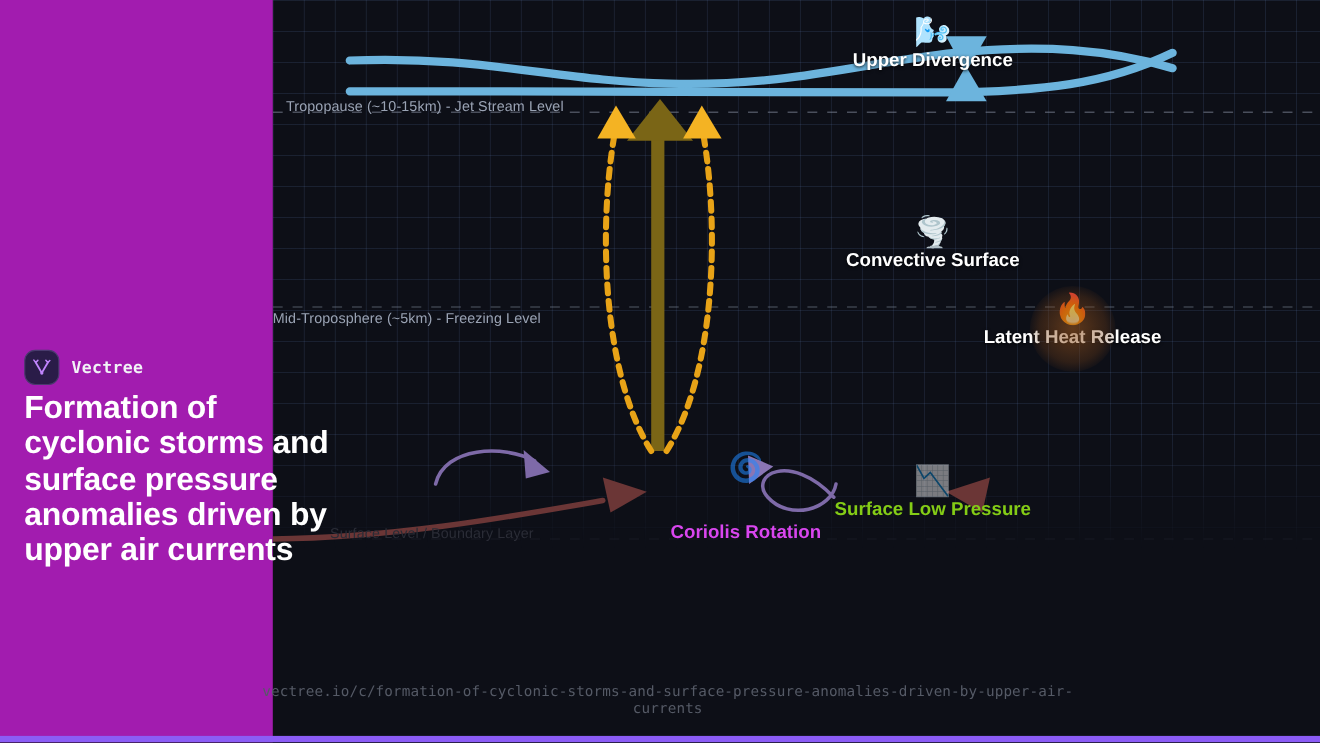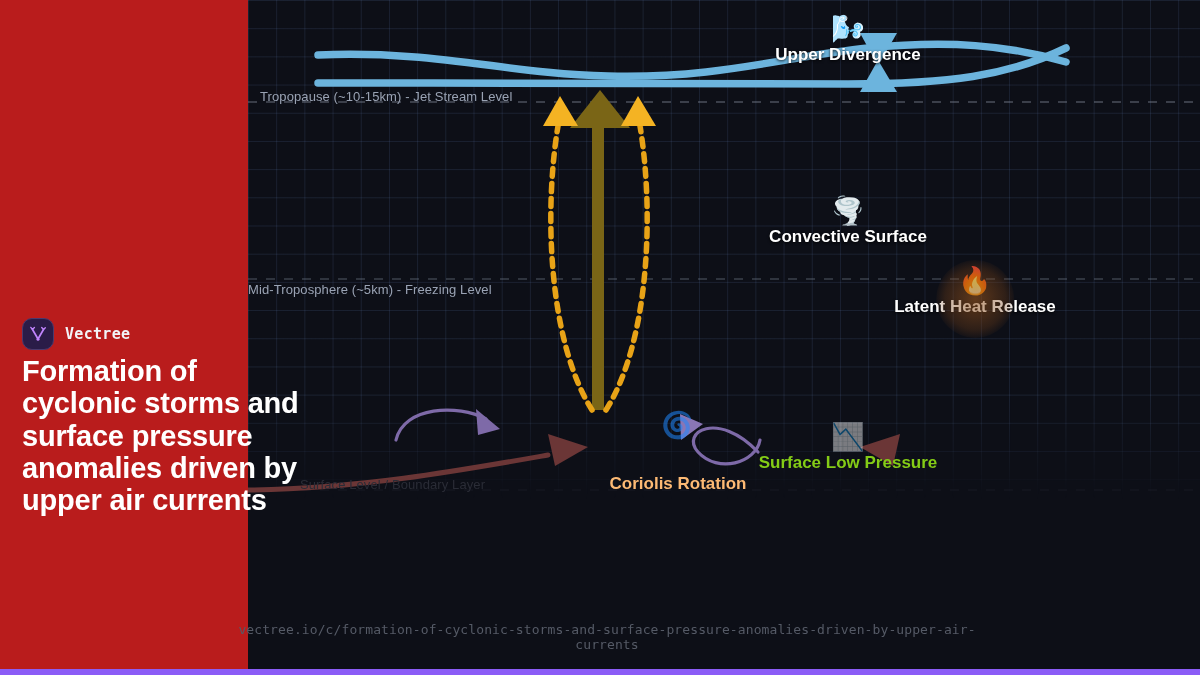--- a/index.html
+++ b/index.html
@@ -56,26 +56,26 @@
 
   .heat-glow{
     position:absolute; left:50%; top:16px;
     width:78px; height:78px; margin-left:-39px; margin-top:-24px;
     border-radius:50%;
     background:radial-gradient(circle, rgba(150,84,30,.60) 0%, rgba(120,66,24,.32) 55%, rgba(90,50,18,0) 75%);
     pointer-events:none;
   }
 
   #node-coriolis .emoji{ font-size:26px; opacity:.55; }
-  #node-coriolis .cap{ color:#fdba74;margin-top:36px; }
+  #node-coriolis .cap{ color:#d946ef;margin-top:36px; }
 
   
   #left-panel{
     position:absolute; left:0; top:0; width:248px; height:675px;
-    background:#b91c1c;
+    background:#a21caf;
   }
   #brand{
     position:absolute; left:22px; top:318px;
     display:flex; align-items:center; gap:11px;
   }
   #brand-mark{
     width:32px; height:32px; border-radius:10px;
     background:#2a1c48;
     border:1px solid #4a3a6e;
     display:flex; align-items:center; justify-content:center;

